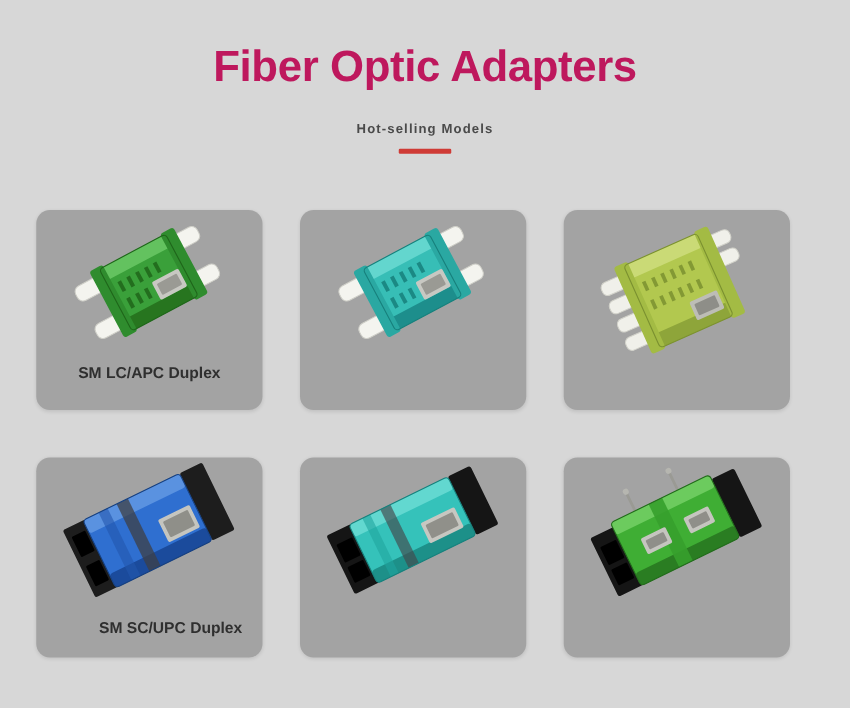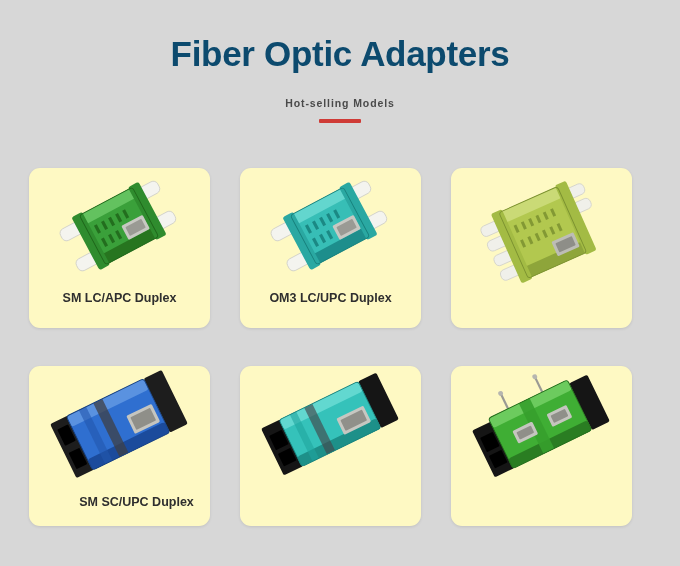--- a/index.html
+++ b/index.html
@@ -21,21 +21,21 @@
     box-sizing: border-box;
   }
   
   .header {
     padding-top: 36px;
     text-align: center;
   }
   .page-title {
     font-size: 35px;
     font-weight: bold;
-    color: #0c4a6e;
+    color: #be185d;
     letter-spacing: -0.3px;
     line-height: 1.05;
     margin: 0;
   }
   .subtitle {
     margin-top: 24px;
     font-size: 10.5px;
     font-weight: bold;
     color: #4a4a4a;
     letter-spacing: 0.9px;
@@ -53,21 +53,21 @@
     left: 29px;
     top: 168px;
     width: 622px;
     display: flex;
     flex-wrap: wrap;
     gap: 38px 30px;
   }
   .card {
     width: 181px;
     height: 160px;
-    background: #fef9c3;
+    background: #a3a3a3;
     border-radius: 11px;
     box-shadow: 0 1px 3px rgba(0,0,0,0.10);
     position: relative;
     box-sizing: border-box;
     display: flex;
     flex-direction: column;
     align-items: center;
     justify-content: flex-start;
   }
   .thumb {
@@ -160,21 +160,20 @@
               <rect x="-22" y="3" width="3.2" height="9"></rect>
               <rect x="-14" y="3" width="3.2" height="9"></rect>
               <rect x="-6" y="3" width="3.2" height="9"></rect>
             </g>
             <rect x="2" y="1" width="24" height="16" rx="1.5" fill="#c8c8c2"></rect>
             <rect x="5" y="4" width="18" height="10" rx="1" fill="#9a9a94"></rect>
             <rect x="-30" y="-28" width="60" height="56" rx="3" fill="none" stroke="#17807c" stroke-width="0.9"></rect>
           </g>
         </svg>
       </div>
-      <div class="card-label">OM3 LC/UPC Duplex</div>
     </div>
 
     <div class="card row1">
       <div class="thumb">
         <svg width="181" height="118" viewBox="0 0 181 118">
           <g transform="translate(92,60) rotate(-24)">
             <g fill="#f0f0ea" stroke="#d2d2ca" stroke-width="0.8">
               <rect x="-58" y="-26" width="24" height="11" rx="4.5"></rect>
               <rect x="-58" y="-10" width="24" height="11" rx="4.5"></rect>
               <rect x="-58" y="6" width="24" height="11" rx="4.5"></rect>

